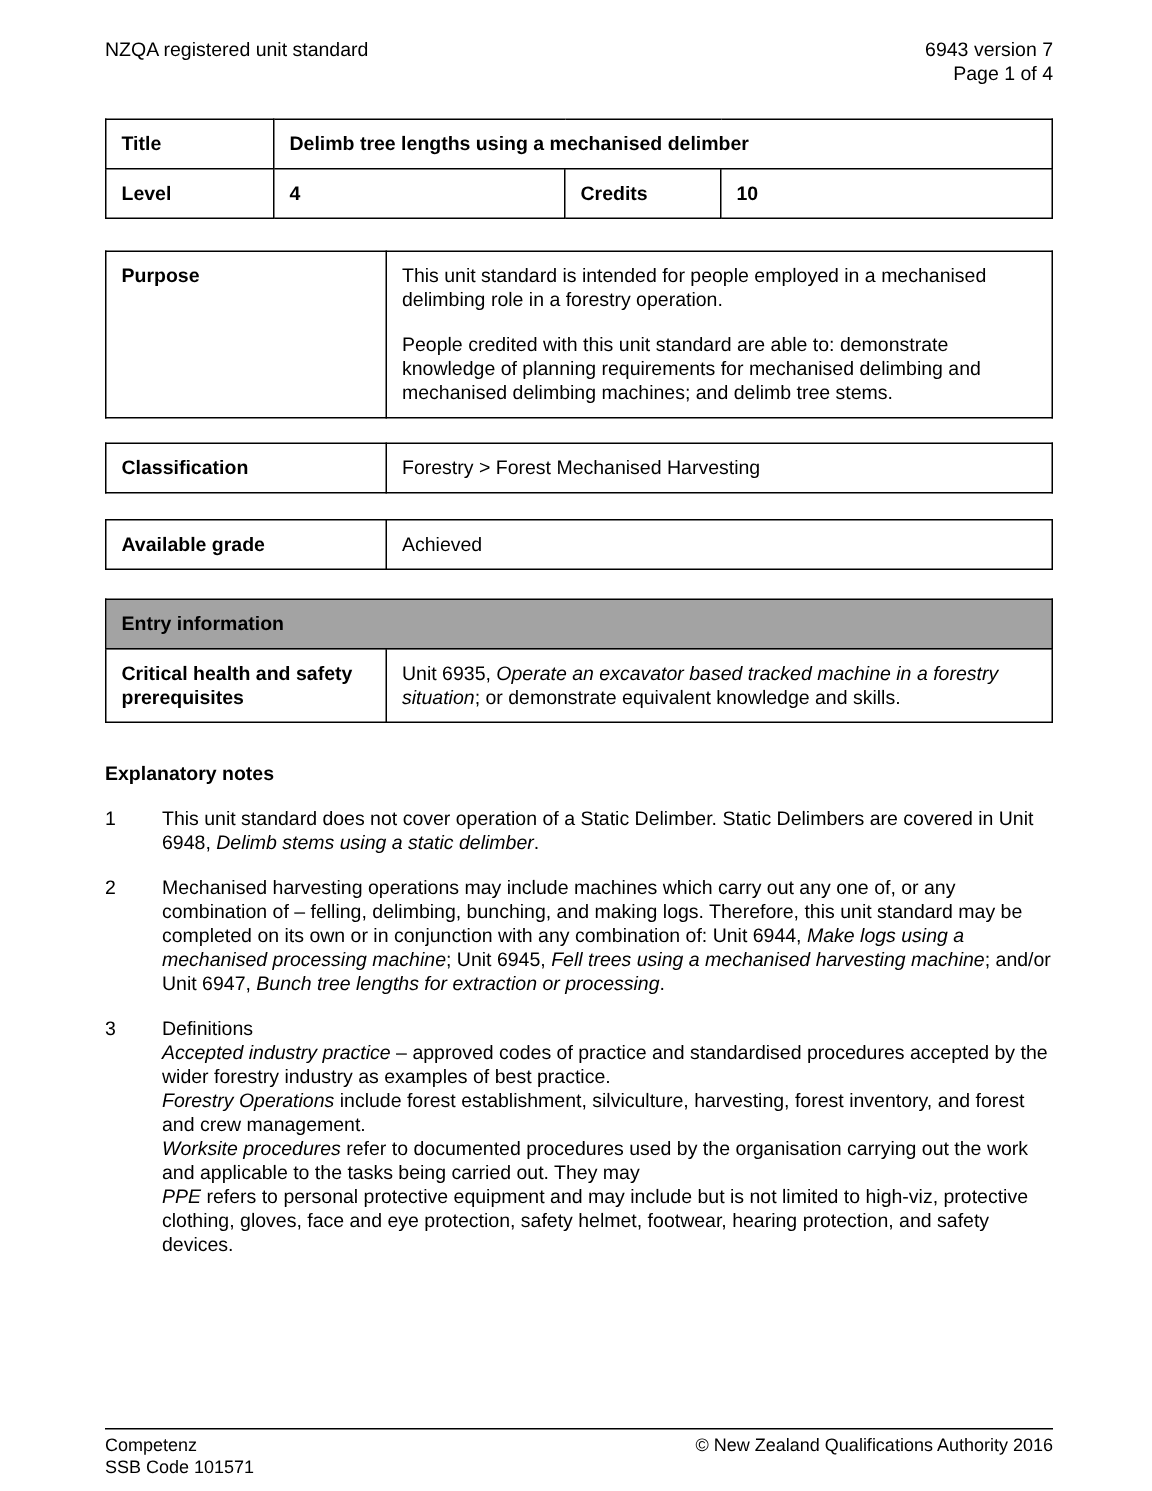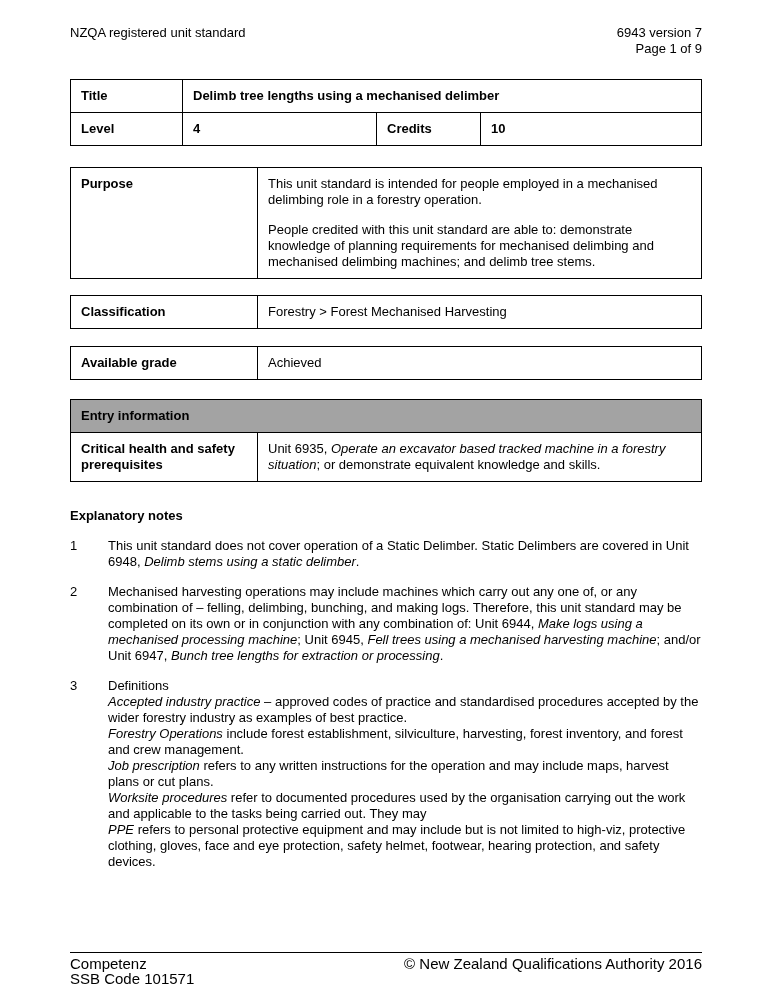--- a/index.html
+++ b/index.html
@@ -75,34 +75,34 @@
     top: 952px;
   }
   .footer-rule {
     border-top: 1px solid #000;
     margin-bottom: 3px;
   }
   .footer-row {
     display: flex;
     justify-content: space-between;
     align-items: flex-start;
-    font-size: 15px;
+    font-size: 12px;
     line-height: 15px;
   }
 </style>
 </head>
 <body>
 
 <div class="page">
 
   <div class="doc-header">
     <div>NZQA registered unit standard</div>
     <div class="doc-header-right">
       <div>6943 version 7</div>
-      <div>Page 1 of 9</div>
+      <div>Page 1 of 4</div>
     </div>
   </div>
 
   <table class="doc-table mb-title">
     <colgroup>
         <col style="width:112px">
         <col style="width:194px">
         <col style="width:104px">
         <col>
       </colgroup>
@@ -193,21 +193,20 @@
       <p>Mechanised harvesting operations may include machines which carry out any one of, or any combination of – felling, delimbing, bunching, and making logs.  Therefore, this unit standard may be completed on its own or in conjunction with any combination of: Unit 6944, <em>Make logs using a mechanised processing machine</em>; Unit 6945, <em>Fell trees using a mechanised harvesting machine</em>; and/or Unit 6947, <em>Bunch tree lengths for extraction or processing</em>.</p>
     </div>
   </div>
 
   <div class="note-item">
     <div class="note-num">3</div>
     <div class="note-body">
       <p>Definitions</p>
       <p><em>Accepted industry practice</em> – approved codes of practice and standardised procedures accepted by the wider forestry industry as examples of best practice.</p>
       <p><em>Forestry Operations</em> include forest establishment, silviculture, harvesting, forest inventory, and forest and crew management.</p>
-      <p><em>Job prescription</em> refers to any written instructions for the operation and may include maps, harvest plans or cut plans.</p>
       <p><em>Worksite procedures</em> refer to documented procedures used by the organisation carrying out the work and applicable to the tasks being carried out.  They may</p>
       <p><em>PPE</em> refers to personal protective equipment and may include but is not limited to high-viz, protective clothing, gloves, face and eye protection, safety helmet, footwear, hearing protection, and safety devices.</p>
     </div>
   </div>
 
   <div class="doc-footer">
     <div class="footer-rule"></div>
     <div class="footer-row">
       <div>
         <div>Competenz</div>

